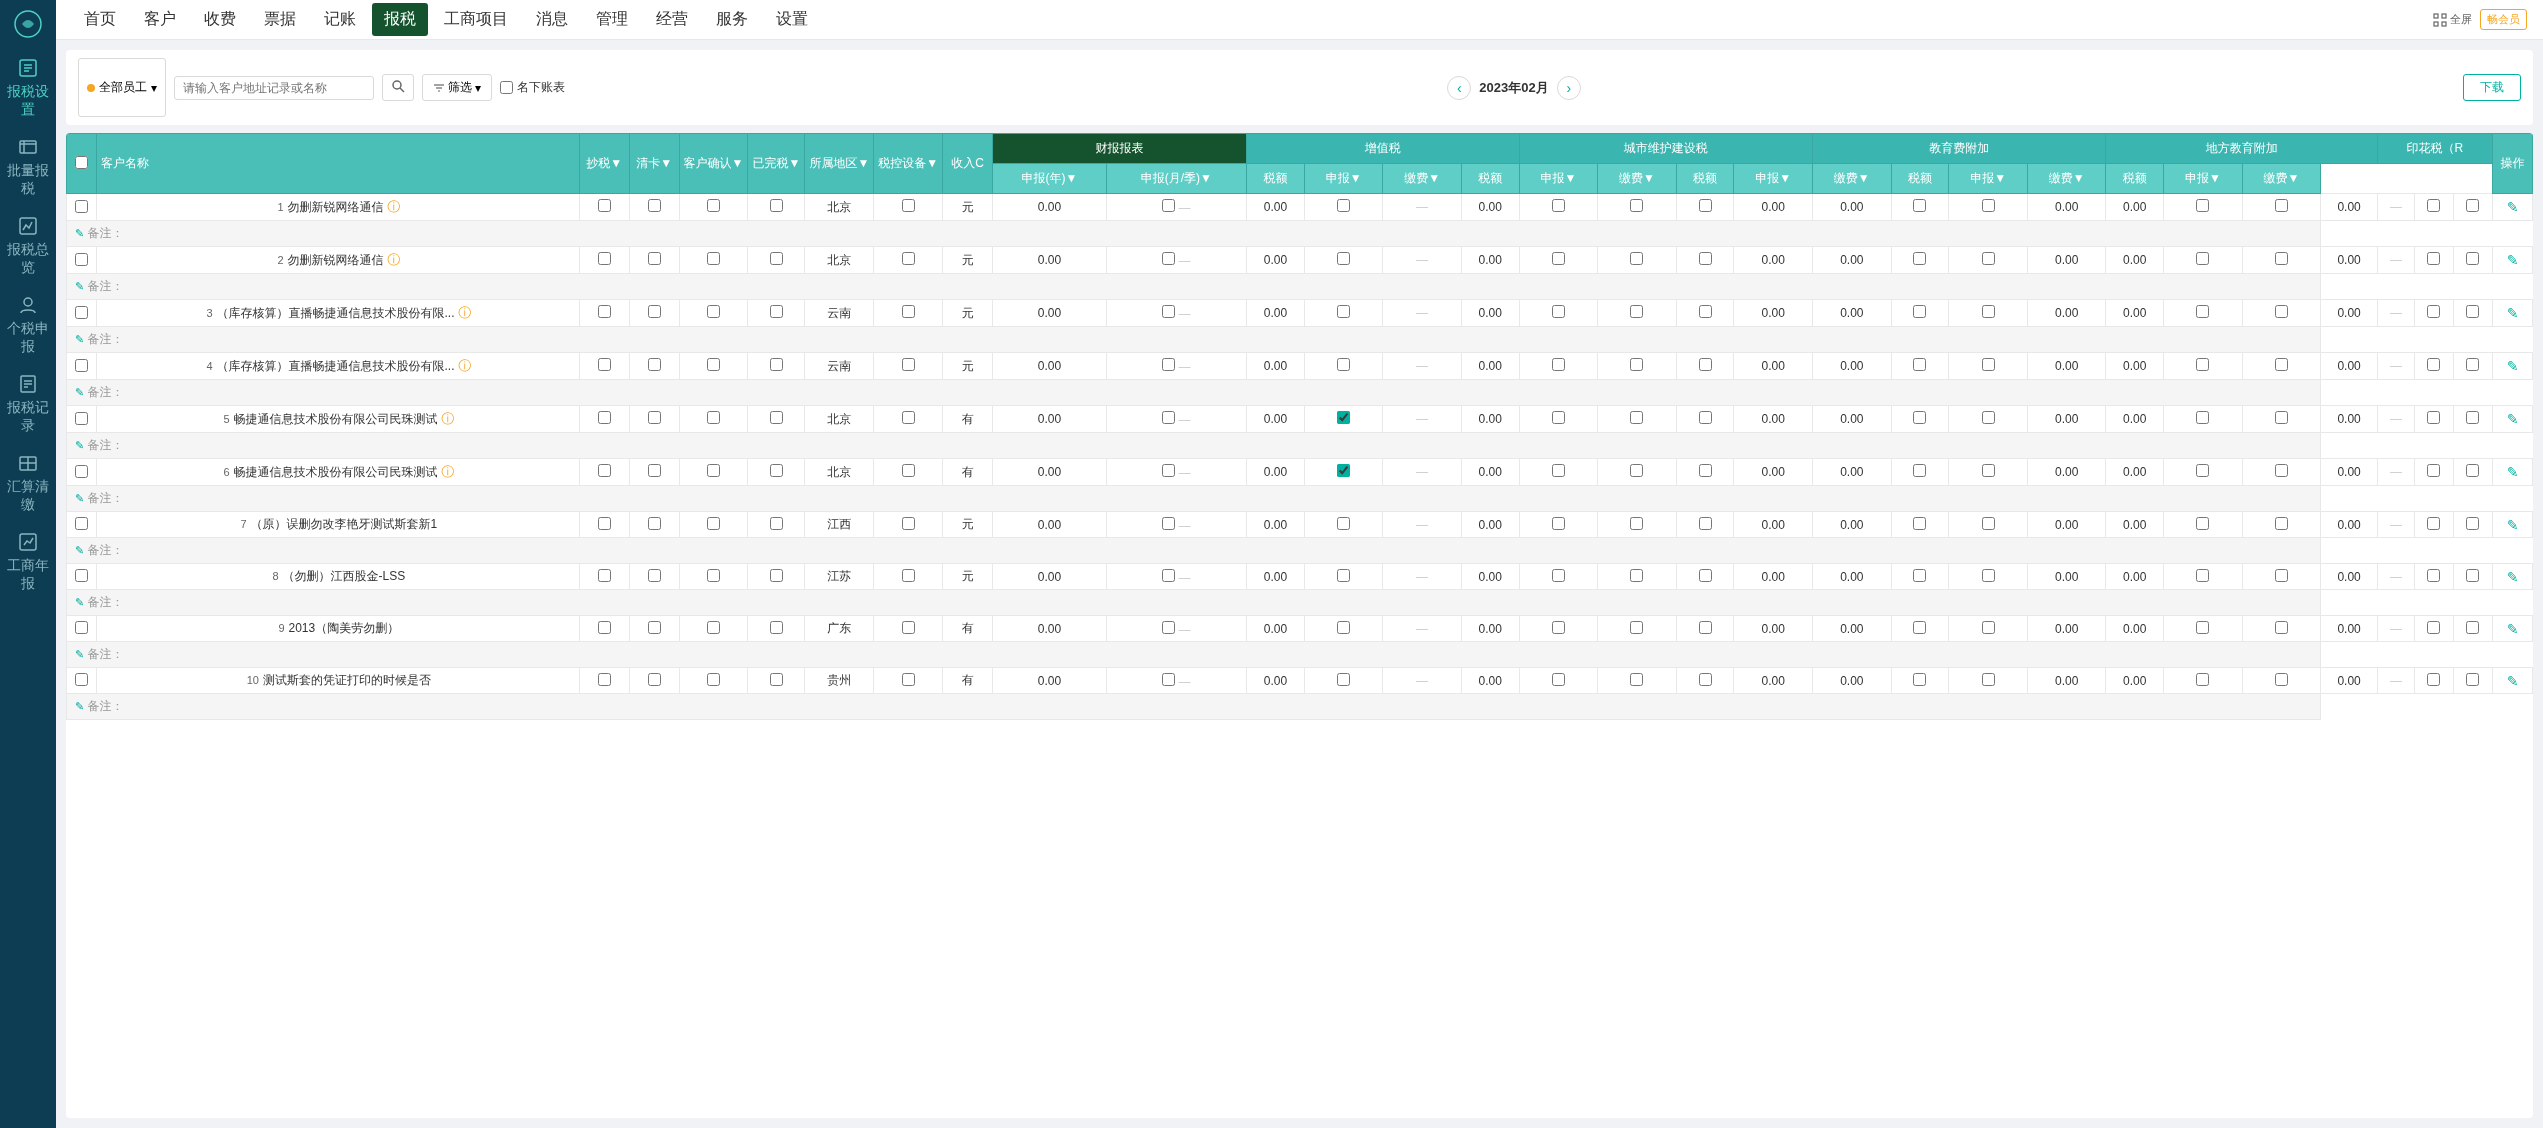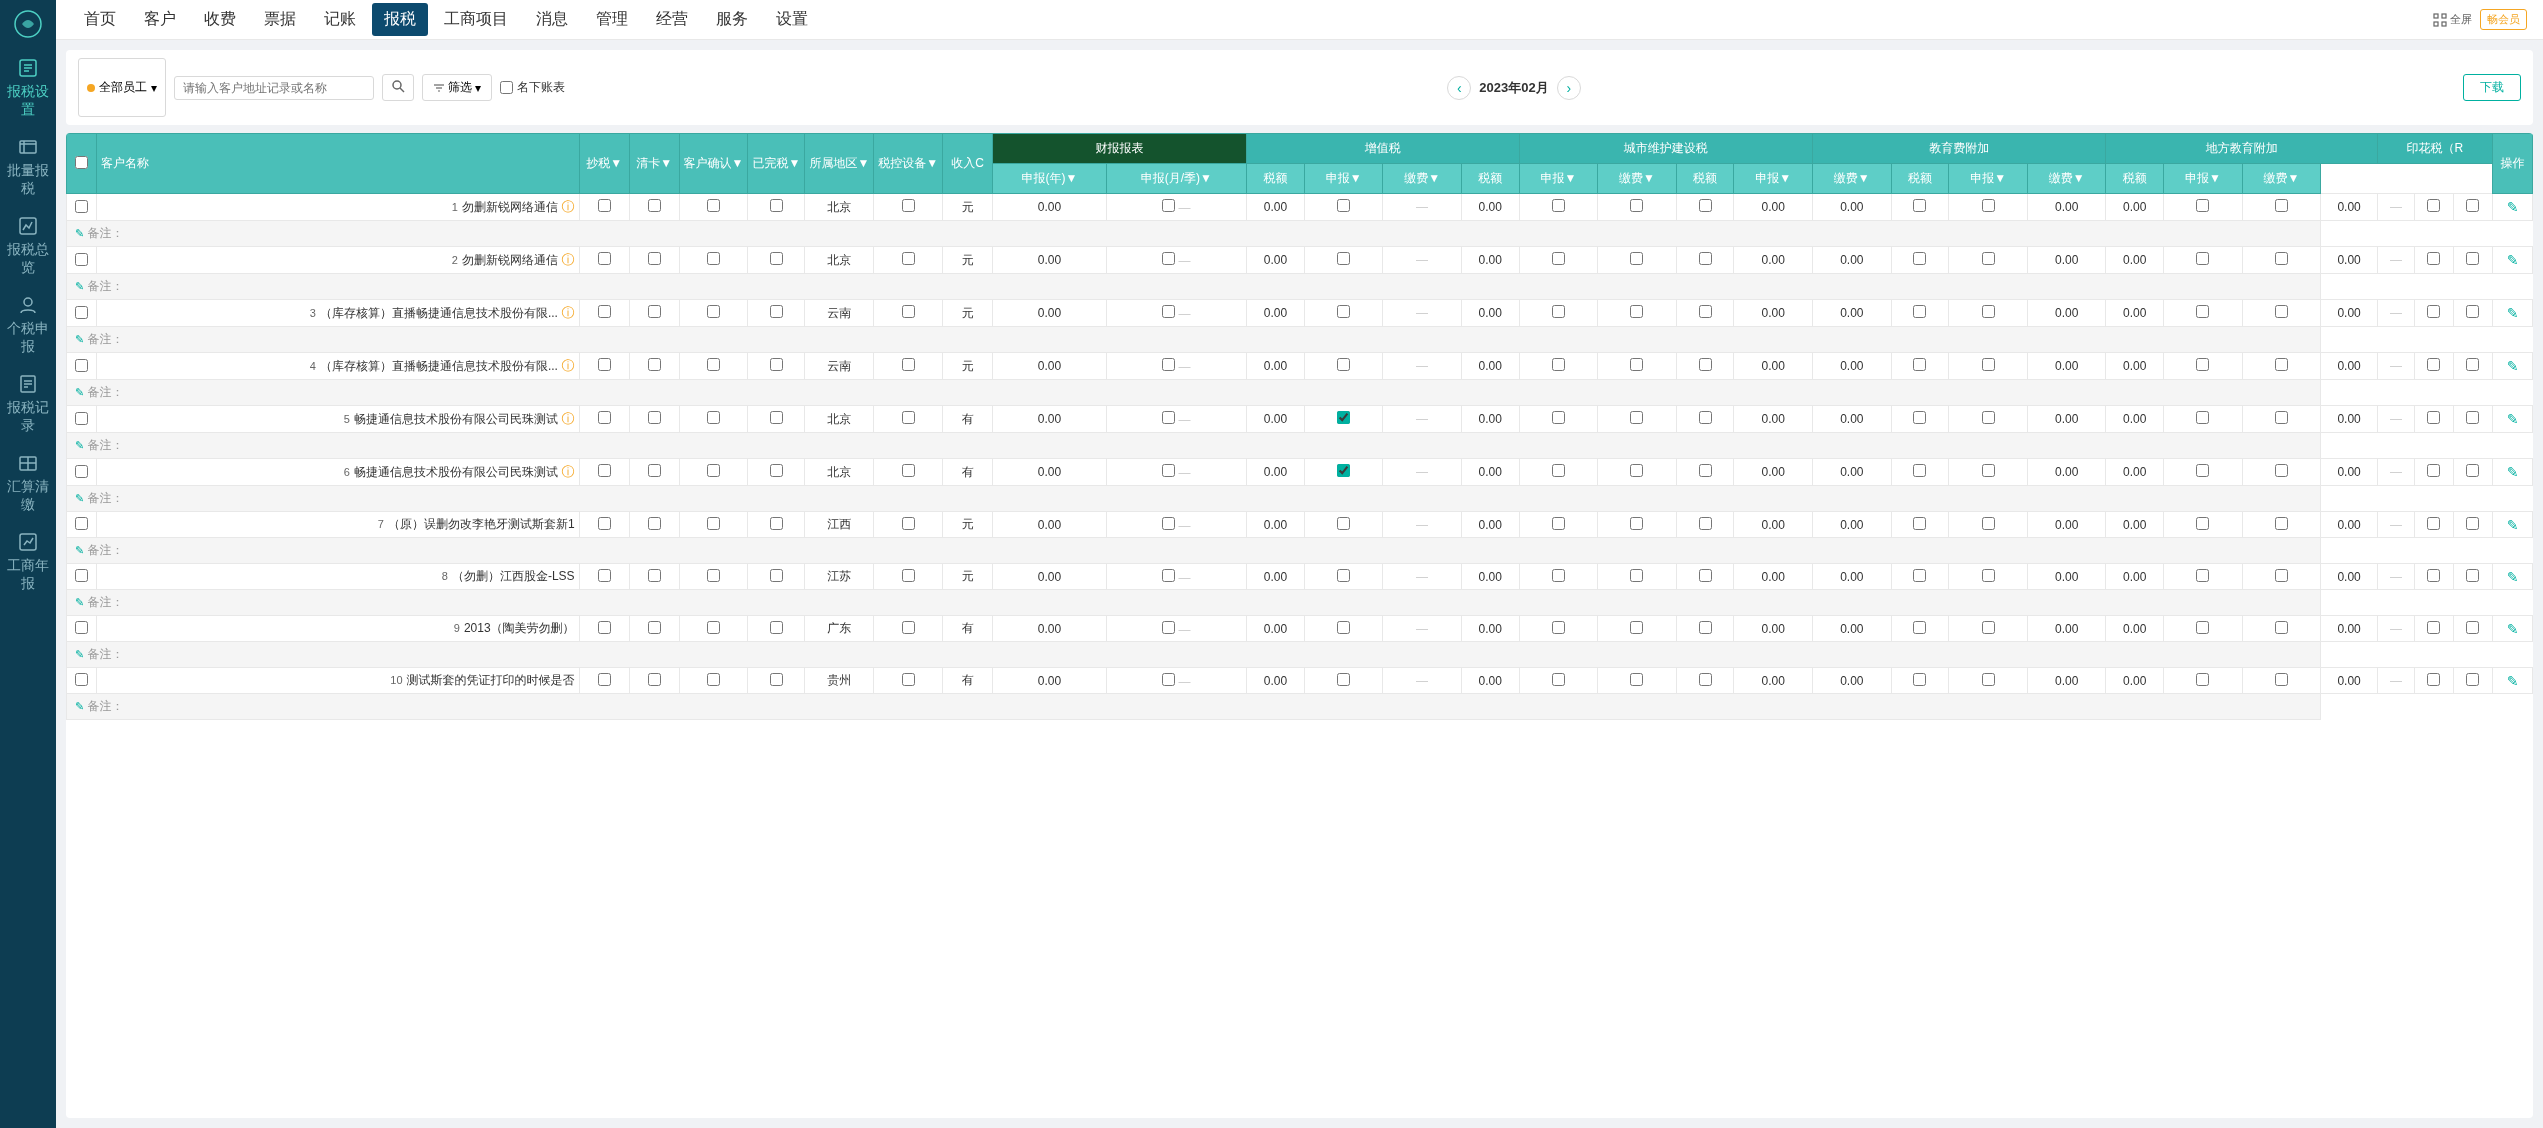--- a/index.html
+++ b/index.html
@@ -66,21 +66,21 @@
       gap: 4px;
       flex-shrink: 0;
     }
     .nav-item {
       padding: 6px 12px;
       cursor: pointer;
       color: #333;
       font-size: 16px;
       border-radius: 3px;
     }
-    .nav-item.active { background: #0c4a6e; color: #fff; border-radius: 3px; }
+    .nav-item.active { background: #14532d; color: #fff; border-radius: 3px; }
     .top-nav-right {
       margin-left: auto;
       display: flex;
       align-items: center;
       gap: 8px;
       color: #666;
       font-size: 12px;
     }
 
     
@@ -216,21 +216,21 @@
       border: 1px solid #e8e8e8;
       padding: 4px;
       text-align: center;
       vertical-align: middle;
       color: #333;
     }
     tbody tr:nth-child(odd) td { background: #fff; }
     tbody tr:nth-child(even) td { background: #f9fffe; }
     .note-row td { background: #f5f5f5 !important; text-align: left; padding-left: 8px; color: #999; }
 
-    .td-name { text-align: right; padding-left: 6px; }
+    .td-name { text-align: center; padding-left: 6px; }
 
     
     input[type="checkbox"] { cursor: pointer; accent-color: #00b0a0; }
 
     
     .row-num { color: #666; font-size: 11px; }
 
     
     .edit-icon { color: #00b0a0; cursor: pointer; font-size: 14px; }
 

